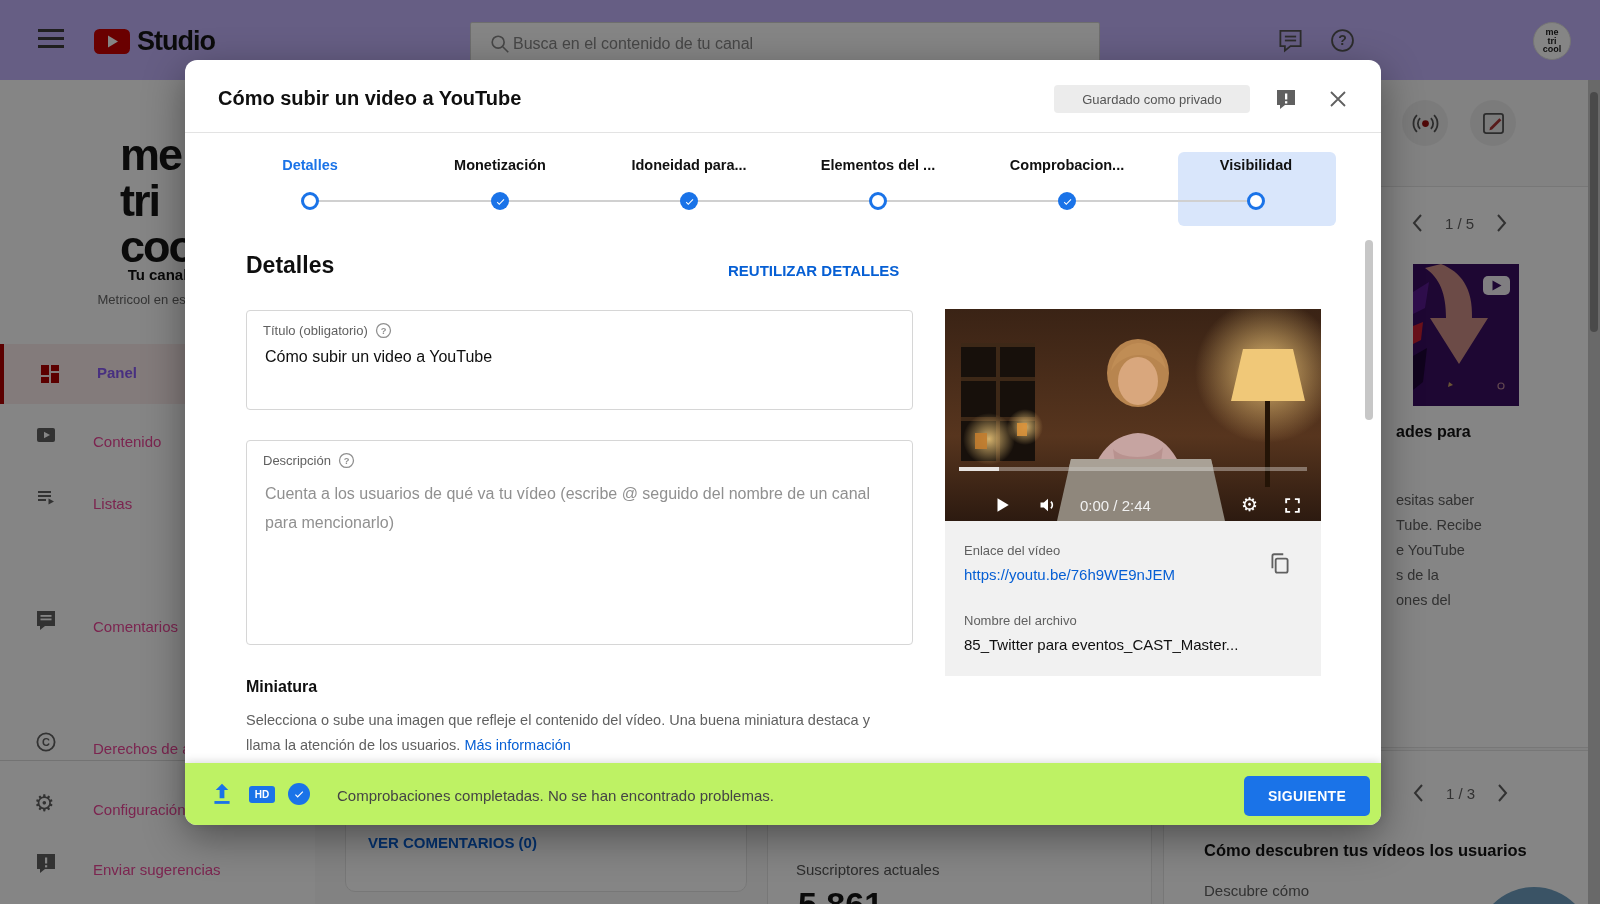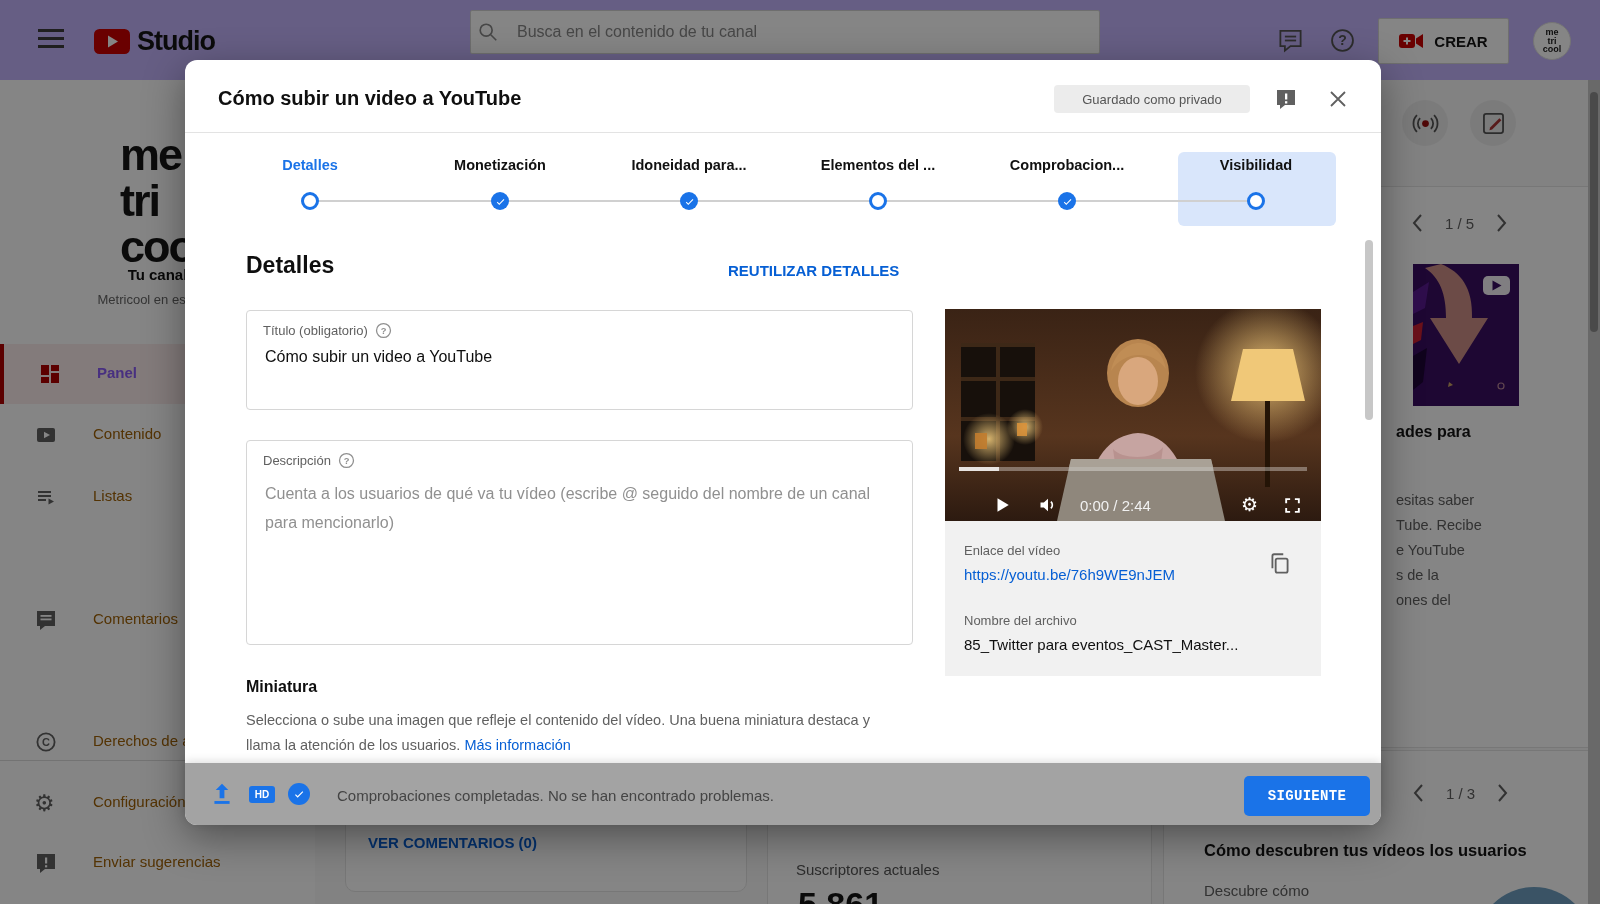--- a/index.html
+++ b/index.html
@@ -6,41 +6,41 @@
   body{width:1600px;height:904px;overflow:hidden;position:relative;
        font-family:"Liberation Sans",sans-serif;background:#f9f9f9;color:#0f0f0f}
   svg{display:block}
 
   
   .topbar{position:absolute;left:0;top:0;width:1600px;height:80px;background:#c4b5fd}
   .hamburger{position:absolute;left:38px;top:29px;width:26px;height:22px;cursor:pointer}
   .hamburger i{display:block;height:2.6px;background:#3c3c3c;margin:0 0 5.6px 0}
   .yt-logo{position:absolute;left:94px;top:26px;display:flex;align-items:center;gap:7px}
   .yt-logo .word{font-size:27px;font-weight:700;letter-spacing:-1px;color:#161616}
-  .searchbox{position:absolute;left:470px;top:10px;width:630px;height:44px;background:#fff;
-             border:1px solid #d3d3d3;border-radius:2px;display:flex;align-items:center;gap:16px;padding-left:6px;box-sizing:border-box}
+  .searchbox{position:absolute;left:470px;top:22px;width:630px;height:44px;background:#fff;
+             border:1px solid #d3d3d3;border-radius:2px;display:flex;align-items:center;padding-left:18px;box-sizing:border-box}
   .searchbox input{border:0;outline:0;font-size:16px;color:#333;width:520px;font-family:inherit;background:transparent}
   .searchbox input::placeholder{color:#888}
   .tb-ico{position:absolute;top:27px;width:28px;height:28px;cursor:pointer}
   .create-btn{position:absolute;left:1378px;top:18px;width:129px;height:44px;border:1px solid #d5d5d5;
               background:#fff;display:flex;align-items:center;justify-content:center;gap:10px;
               font-size:15px;font-weight:700;color:#141414;border-radius:2px;cursor:pointer}
   .tb-avatar{position:absolute;left:1533px;top:22px;width:36px;height:36px;border-radius:50%;
              background:#fff;border:1px solid #e0e0e0;display:flex;flex-direction:column;align-items:center;justify-content:center;
              font-size:9px;font-weight:800;line-height:8.5px;color:#1a1a1a;cursor:pointer;letter-spacing:0}
 
   
   .sidebar{position:absolute;left:0;top:80px;width:315px;height:824px;background:#fff}
   .s-logo{position:absolute;left:120px;top:52px;font-size:45px;font-weight:800;line-height:46px;
           letter-spacing:-2px;color:#161616}
   .s-chan{position:absolute;left:0;top:186px;width:315px;text-align:center;font-size:15px;font-weight:700;color:#111}
   .s-sub{position:absolute;left:0;top:212px;width:315px;text-align:center;font-size:13px;color:#666}
   .s-item{position:absolute;left:0;width:315px;height:48px;color:#606060;cursor:pointer}
   .s-item .s-ico{position:absolute;left:34px;top:12px;width:24px;height:24px}
-  .s-item .s-lbl{position:absolute;left:93px;top:14px;font-size:15px;color:#a16207;white-space:nowrap}
+  .s-item .s-lbl{position:absolute;left:93px;top:22px;font-size:15px;color:#ec4899;white-space:nowrap}
   .s-item.active{background:rgba(204,0,0,0.08);border-left:4px solid #b00000;height:60px;color:#990000}
   .s-item.active .s-lbl{color:#8b5cf6;font-weight:700}
   .s-div{position:absolute;left:0;top:680px;width:315px;height:1px;background:#ddd}
   .gear-glyph{font-size:23px;line-height:24px;color:#606060}
 
   
   .circ-btn{position:absolute;top:100px;width:46px;height:46px;border-radius:50%;background:#ececec;
             display:flex;align-items:center;justify-content:center;cursor:pointer}
   .card{position:absolute;background:#fff;border:1px solid #e5e5e5;border-radius:10px}
   .carousel-nav{position:absolute;display:flex;align-items:center;gap:22px;font-size:15px;color:#606060}
@@ -95,30 +95,30 @@
   .vi-lbl{position:absolute;left:19px;font-size:13px;color:#606060}
   .vi-url{position:absolute;left:19px;top:45px;font-size:15px;color:#065fd4;cursor:pointer;text-decoration:none}
   .vi-file{position:absolute;left:19px;top:115px;font-size:15px;color:#0f0f0f;white-space:nowrap}
   .vi-copy{position:absolute;left:322px;top:30px;width:26px;height:26px;cursor:pointer}
 
   .mini-h{position:absolute;left:61px;top:618px;font-size:16px;font-weight:700;color:#0f0f0f}
   .mini-p{position:absolute;left:61px;top:648px;width:648px;font-size:14.5px;line-height:25px;color:#606060}
   .mini-p a{color:#065fd4;text-decoration:none;cursor:pointer}
   .dscroll{position:absolute;left:1180px;top:180px;width:8px;height:180px;background:#c7c7c7;border-radius:4px;cursor:pointer}
 
-  .dfoot{position:absolute;left:0;top:703px;width:1196px;height:62px;background:#a3a3a3;border-radius:0 0 12px 12px;
+  .dfoot{position:absolute;left:0;top:703px;width:1196px;height:62px;background:#bef264;border-radius:0 0 12px 12px;
          box-shadow:0 -2px 8px rgba(0,0,0,0.13)}
   .df-ico{position:absolute;top:18px;width:26px;height:26px}
   .hd-badge{position:absolute;left:64px;top:23px;width:26px;height:17px;background:#1a73e8;border-radius:3px;
             color:#fff;font-size:10px;font-weight:800;display:flex;align-items:center;justify-content:center}
   .chk-circle{position:absolute;left:103px;top:20px;width:22px;height:22px;border-radius:50%;background:#1a73e8;
               display:flex;align-items:center;justify-content:center}
   .df-status{position:absolute;left:152px;top:24px;font-size:15px;color:#444}
   .next-btn{position:absolute;left:1059px;top:13px;width:126px;height:40px;background:#1a73e8;border:0;border-radius:5px;
-            color:#fff;font-size:14px;font-weight:700;font-family:Liberation Mono, monospace;cursor:pointer;letter-spacing:0.3px}
+            color:#fff;font-size:14px;font-weight:700;font-family:Liberation Sans, sans-serif;cursor:pointer;letter-spacing:0.3px}
 </style>
 </head>
 <body>
 
 <div class="topbar">
   <div class="hamburger">
       <i></i>
       <i></i>
       <i></i>
     </div>
@@ -145,30 +145,20 @@
         <path d="M21 3.5H3v13.5h4v4l5-4h9z"></path>
         <line x1="7" y1="8.5" x2="17" y2="8.5"></line>
         <line x1="7" y1="12" x2="17" y2="12"></line>
       </svg>
   </div>
   <div class="tb-ico" style="left:1329px">
     <svg width="27" height="27" viewBox="0 0 24 24">
         <circle cx="12" cy="12" r="9.3" fill="none" stroke="#555" stroke-width="1.6"></circle>
         <text x="12" y="16.3" text-anchor="middle" font-size="12.5" font-weight="bold" fill="#555" font-family="Liberation Sans, sans-serif">?</text>
       </svg>
-  </div>
-  <div class="create-btn">
-    <span>
-      <svg width="25" height="18" viewBox="0 0 25 18">
-          <rect x="0" y="2" width="16" height="14" rx="3" fill="#cc0000"></rect>
-          <path d="M17 6.5l7-4.5v14l-7-4.5z" fill="#cc0000"></path>
-          <path d="M8 5.5v7M4.5 9h7" stroke="#fff" stroke-width="2"></path>
-        </svg>
-    </span>
-    <span>CREAR</span>
   </div>
   <div class="tb-avatar">
     <span>me</span>
     <span>tri</span>
     <span>cool</span>
   </div>
 </div>
 
 <div class="sidebar">
   <div class="s-logo">

